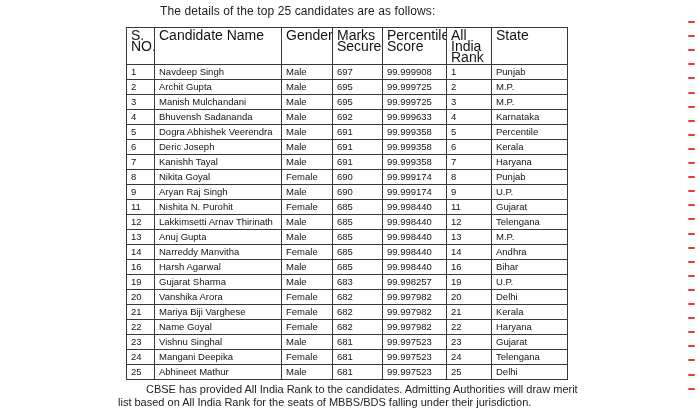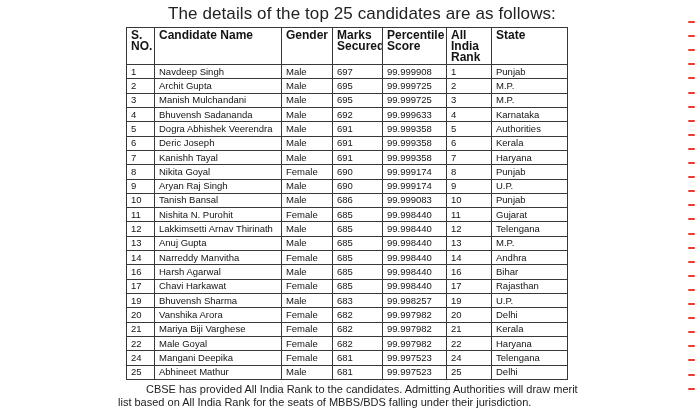--- a/index.html
+++ b/index.html
@@ -6,37 +6,37 @@
   body {
     width:700px; height:415px;
     background:#ffffff;
     font-family:"Liberation Sans", sans-serif;
     position:relative;
     overflow:hidden;
     color:#1b1b1b;
   }
   .title {
     position:absolute; left:160px; top:4px;
-    font-size:17px; letter-spacing:0.1px; color:#222;margin-left:8px;
+    font-size:12px; letter-spacing:0.1px; color:#222;
   }
   table.candidates {
     position:absolute; left:126px; top:27px;
     width:441px; height:353px;
     border-collapse:collapse; table-layout:fixed;
     background:#fff;
   }
   table.candidates th, table.candidates td {
     border:1px solid #383838;
     text-align:left; vertical-align:middle;
     padding:0 1px 0 4px;
     color:#141414;
     overflow:hidden;
   }
   table.candidates th {
-    font-size:12px; line-height:11px; font-weight:bold;
+    font-size:14px; line-height:11px; font-weight:normal;
     vertical-align:top; padding-top:2px;
     height:34px; white-space:normal;
   }
   table.candidates td {
     font-size:9.5px; line-height:10px; white-space:nowrap;
   }
   .footer {
     position:absolute; left:118px; top:383px; width:474px;
     font-size:11px; line-height:13px; color:#222;
     text-indent:28px;
@@ -109,21 +109,21 @@
         <td>4</td>
         <td>Karnataka</td>
       </tr>
       <tr>
         <td>5</td>
         <td>Dogra Abhishek Veerendra</td>
         <td>Male</td>
         <td>691</td>
         <td>99.999358</td>
         <td>5</td>
-        <td>Authorities</td>
+        <td>Percentile</td>
       </tr>
       <tr>
         <td>6</td>
         <td>Deric Joseph</td>
         <td>Male</td>
         <td>691</td>
         <td>99.999358</td>
         <td>6</td>
         <td>Kerala</td>
       </tr>
@@ -148,29 +148,20 @@
       <tr>
         <td>9</td>
         <td>Aryan Raj Singh</td>
         <td>Male</td>
         <td>690</td>
         <td>99.999174</td>
         <td>9</td>
         <td>U.P.</td>
       </tr>
       <tr>
-        <td>10</td>
-        <td>Tanish Bansal</td>
-        <td>Male</td>
-        <td>686</td>
-        <td>99.999083</td>
-        <td>10</td>
-        <td>Punjab</td>
-      </tr>
-      <tr>
         <td>11</td>
         <td>Nishita N. Purohit</td>
         <td>Female</td>
         <td>685</td>
         <td>99.998440</td>
         <td>11</td>
         <td>Gujarat</td>
       </tr>
       <tr>
         <td>12</td>
@@ -202,31 +193,22 @@
       <tr>
         <td>16</td>
         <td>Harsh Agarwal</td>
         <td>Male</td>
         <td>685</td>
         <td>99.998440</td>
         <td>16</td>
         <td>Bihar</td>
       </tr>
       <tr>
-        <td>17</td>
-        <td>Chavi Harkawat</td>
-        <td>Female</td>
-        <td>685</td>
-        <td>99.998440</td>
-        <td>17</td>
-        <td>Rajasthan</td>
-      </tr>
-      <tr>
         <td>19</td>
-        <td>Bhuvensh Sharma</td>
+        <td>Gujarat Sharma</td>
         <td>Male</td>
         <td>683</td>
         <td>99.998257</td>
         <td>19</td>
         <td>U.P.</td>
       </tr>
       <tr>
         <td>20</td>
         <td>Vanshika Arora</td>
         <td>Female</td>
@@ -239,26 +221,35 @@
         <td>21</td>
         <td>Mariya Biji Varghese</td>
         <td>Female</td>
         <td>682</td>
         <td>99.997982</td>
         <td>21</td>
         <td>Kerala</td>
       </tr>
       <tr>
         <td>22</td>
-        <td>Male Goyal</td>
+        <td>Name Goyal</td>
         <td>Female</td>
         <td>682</td>
         <td>99.997982</td>
         <td>22</td>
         <td>Haryana</td>
+      </tr>
+      <tr>
+        <td>23</td>
+        <td>Vishnu Singhal</td>
+        <td>Male</td>
+        <td>681</td>
+        <td>99.997523</td>
+        <td>23</td>
+        <td>Gujarat</td>
       </tr>
       <tr>
         <td>24</td>
         <td>Mangani Deepika</td>
         <td>Female</td>
         <td>681</td>
         <td>99.997523</td>
         <td>24</td>
         <td>Telengana</td>
       </tr>

